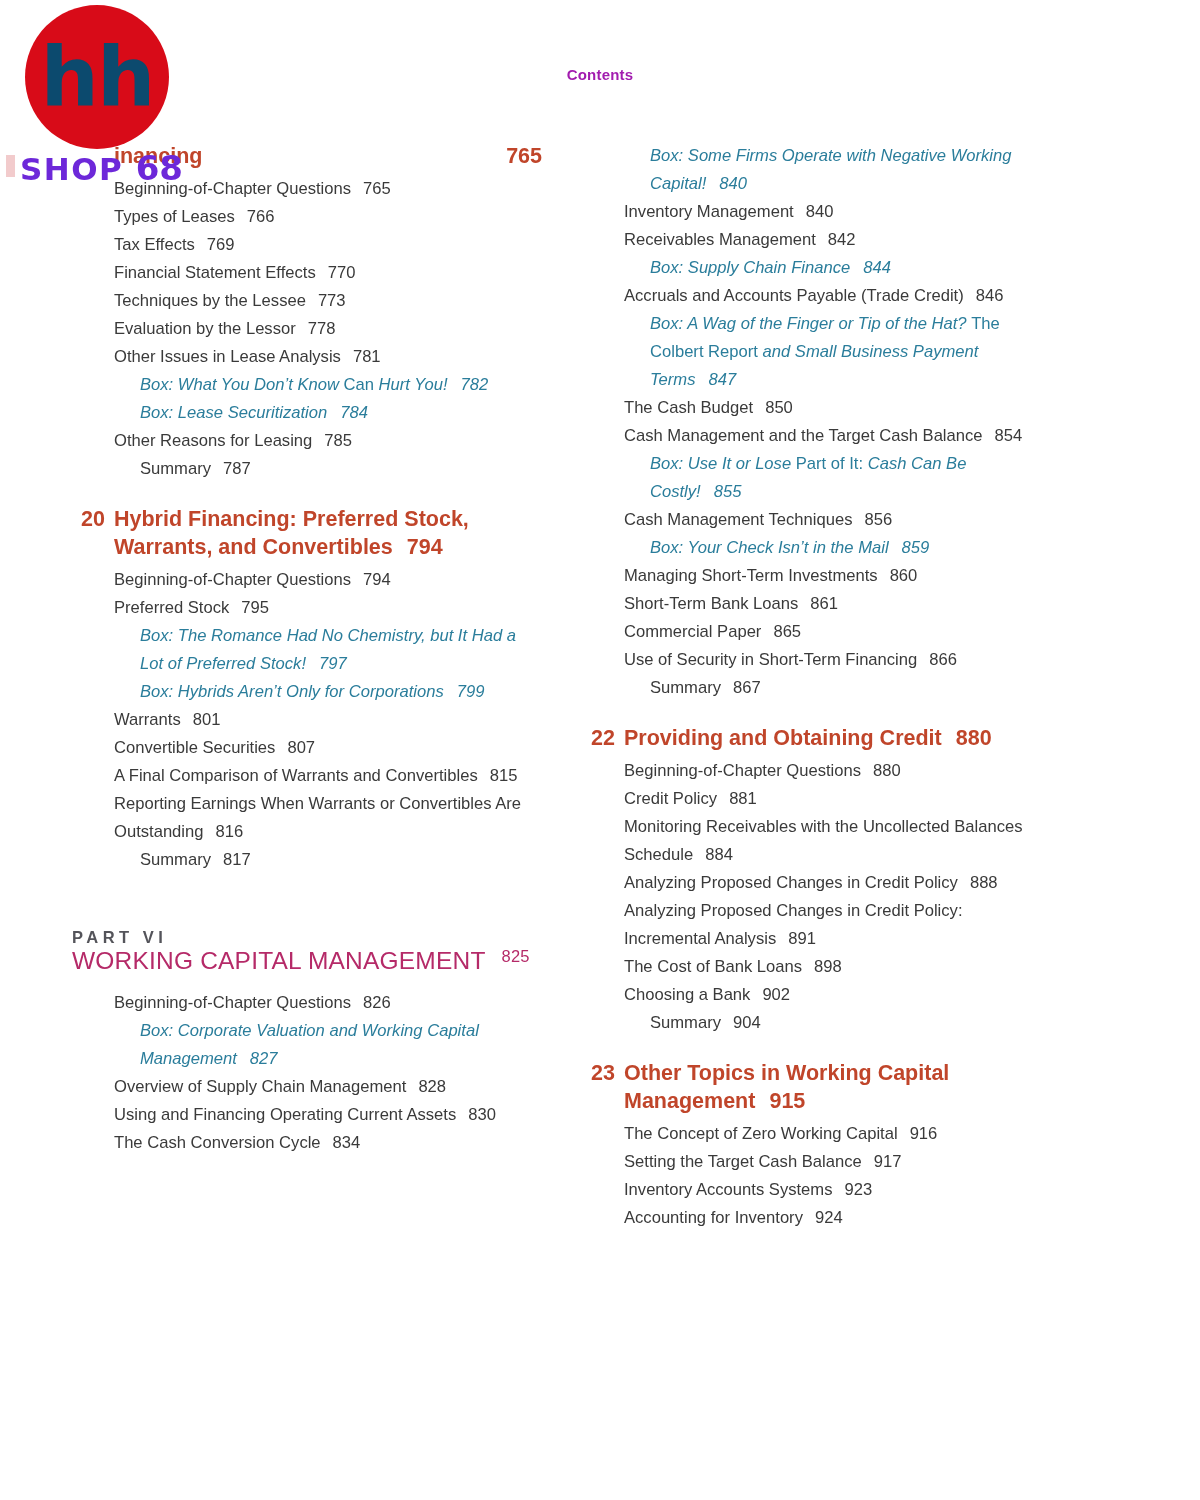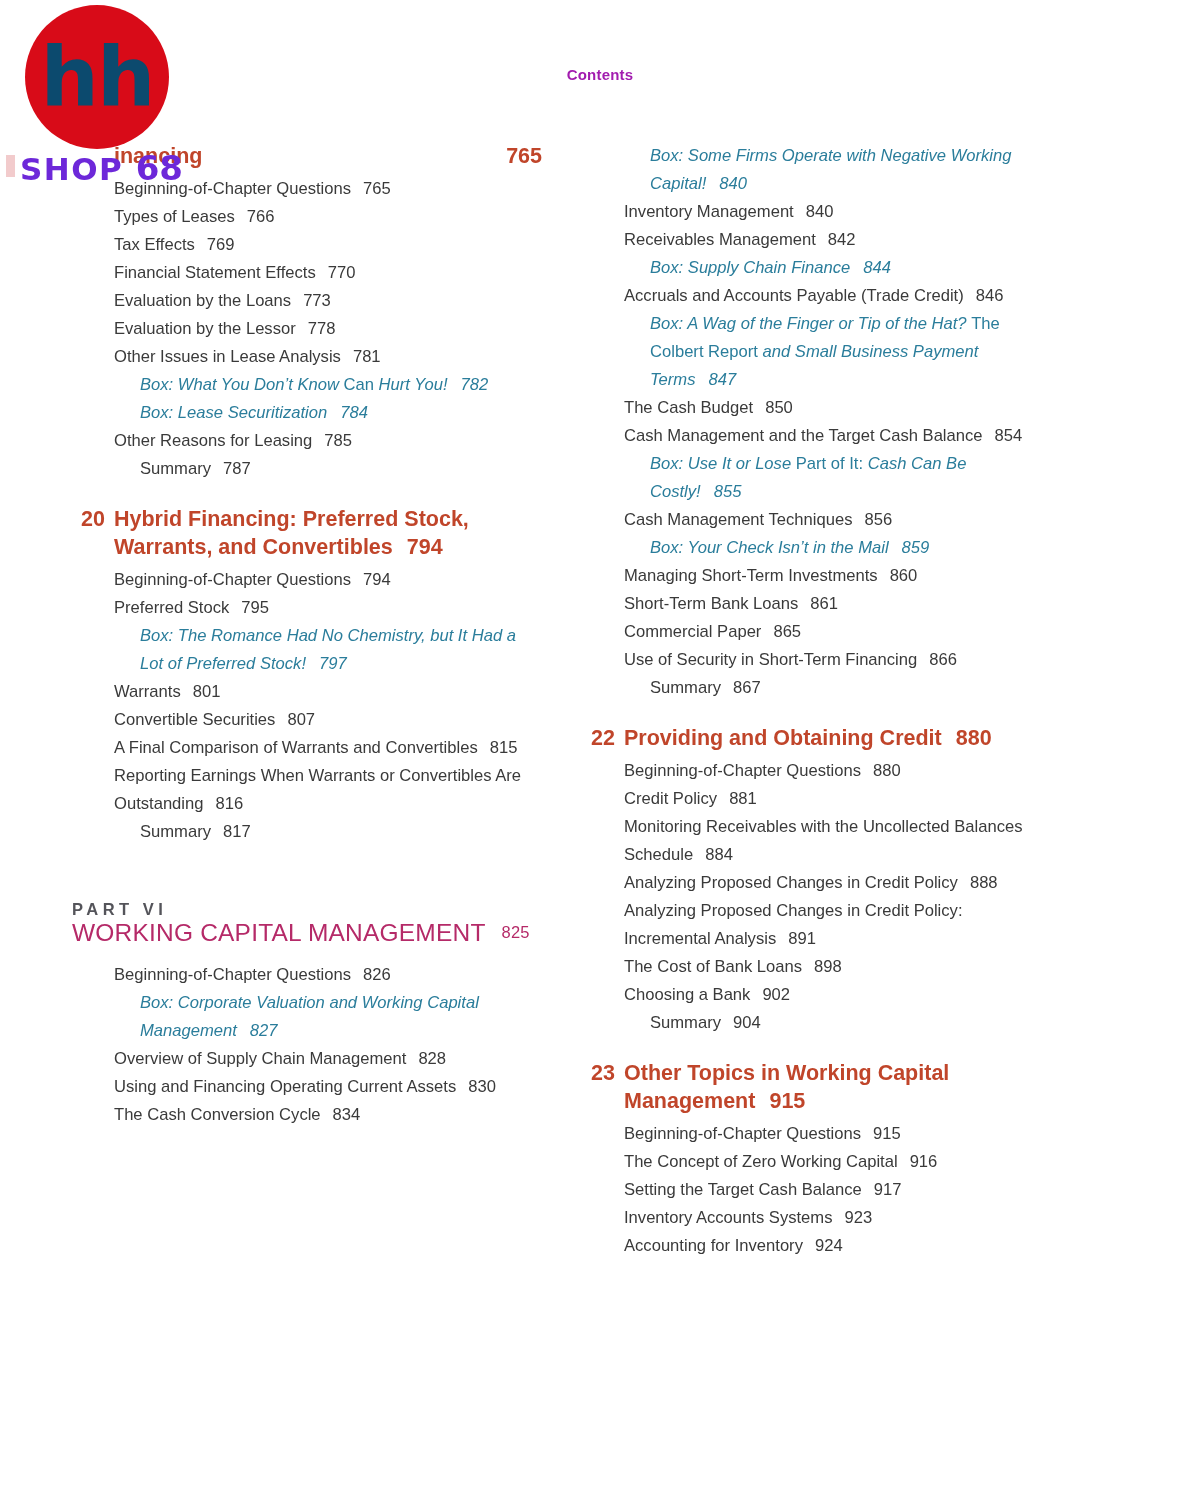--- a/index.html
+++ b/index.html
@@ -133,21 +133,21 @@
     font-size: 16.5px;
     font-weight: bold;
     color: #54545a;
     letter-spacing: 4.5px;
   }
   .part-title {
     font-size: 24.5px;
     color: #b52a68;
     letter-spacing: .2px;
     display: flex;
-    align-items: center;
+    align-items: flex-start;
   }
   .part-title .pt-page {
     font-size: 16.5px;
     padding-left: 16px;
   }
 </style>
 </head>
 <body>
 
 <div class="page-header">
@@ -157,34 +157,35 @@
 <div class="col col-left" id="col-left">
     <div class="chapter chapter-obscured">
       <span class="ch-num"></span>
       <span class="ch-body">inancing</span>
       <span class="ch-page">765</span>
     </div>
     <div class="entry"><span>Beginning-of-Chapter Questions</span><span class="pg">765</span></div>
     <div class="entry"><span>Types of Leases</span><span class="pg">766</span></div>
     <div class="entry"><span>Tax Effects</span><span class="pg">769</span></div>
     <div class="entry"><span>Financial Statement Effects</span><span class="pg">770</span></div>
-    <div class="entry"><span>Evaluation by the Loans</span><span class="pg">773</span></div>
+    <div class="entry"><span>Techniques by the Lessee</span><span class="pg">773</span></div>
     <div class="entry"><span>Evaluation by the Lessor</span><span class="pg">778</span></div>
     <div class="entry"><span>Other Issues in Lease Analysis</span><span class="pg">781</span></div>
     <div class="entry box"><span class="">Box: What You Don’t Know </span><span class="roman">Can </span><span class="">Hurt You!</span><span class="pg">782</span></div>
     <div class="entry box"><span class="">Box: Lease Securitization</span><span class="pg">784</span></div>
     <div class="entry"><span>Other Reasons for Leasing</span><span class="pg">785</span></div>
     <div class="entry summary"><span>Summary</span><span class="pg">787</span></div>
     <div class="chapter">
       <span class="ch-num">20</span>
       <span class="ch-body"><span>Hybrid Financing: Preferred Stock, Warrants, and Convertibles</span><span class="ch-page">794</span></span>
     </div>
     <div class="entry"><span>Beginning-of-Chapter Questions</span><span class="pg">794</span></div>
     <div class="entry"><span>Preferred Stock</span><span class="pg">795</span></div>
     <div class="entry box"><span class="">Box: The Romance Had No Chemistry, but It Had a Lot of Preferred Stock!</span><span class="pg">797</span></div>
+    <div class="entry box"><span class="">Box: Hybrids Aren’t Only for Corporations</span><span class="pg">799</span></div>
     <div class="entry"><span>Warrants</span><span class="pg">801</span></div>
     <div class="entry"><span>Convertible Securities</span><span class="pg">807</span></div>
     <div class="entry"><span>A Final Comparison of Warrants and Convertibles</span><span class="pg">815</span></div>
     <div class="entry"><span>Reporting Earnings When Warrants or Convertibles Are Outstanding</span><span class="pg">816</span></div>
     <div class="entry summary"><span>Summary</span><span class="pg">817</span></div>
     <div class="part-block">
       <div class="part-label">PART VI</div>
       <div class="part-title">
         <span>WORKING CAPITAL MANAGEMENT</span>
         <span class="pt-page">825</span>
@@ -222,21 +223,20 @@
     <div class="entry"><span>Monitoring Receivables with the Uncollected Balances Schedule</span><span class="pg">884</span></div>
     <div class="entry"><span>Analyzing Proposed Changes in Credit Policy</span><span class="pg">888</span></div>
     <div class="entry"><span>Analyzing Proposed Changes in Credit Policy: Incremental Analysis</span><span class="pg">891</span></div>
     <div class="entry"><span>The Cost of Bank Loans</span><span class="pg">898</span></div>
     <div class="entry"><span>Choosing a Bank</span><span class="pg">902</span></div>
     <div class="entry summary"><span>Summary</span><span class="pg">904</span></div>
     <div class="chapter">
       <span class="ch-num">23</span>
       <span class="ch-body"><span>Other Topics in Working Capital Management</span><span class="ch-page">915</span></span>
     </div>
-    <div class="entry"><span>Beginning-of-Chapter Questions</span><span class="pg">915</span></div>
     <div class="entry"><span>The Concept of Zero Working Capital</span><span class="pg">916</span></div>
     <div class="entry"><span>Setting the Target Cash Balance</span><span class="pg">917</span></div>
     <div class="entry"><span>Inventory Accounts Systems</span><span class="pg">923</span></div>
     <div class="entry"><span>Accounting for Inventory</span><span class="pg">924</span></div>
   </div>
 
 <div class="watermark">
   <div class="wm-circle"></div>
   <div class="wm-hh">hh</div>
   <div class="wm-edge"></div>

